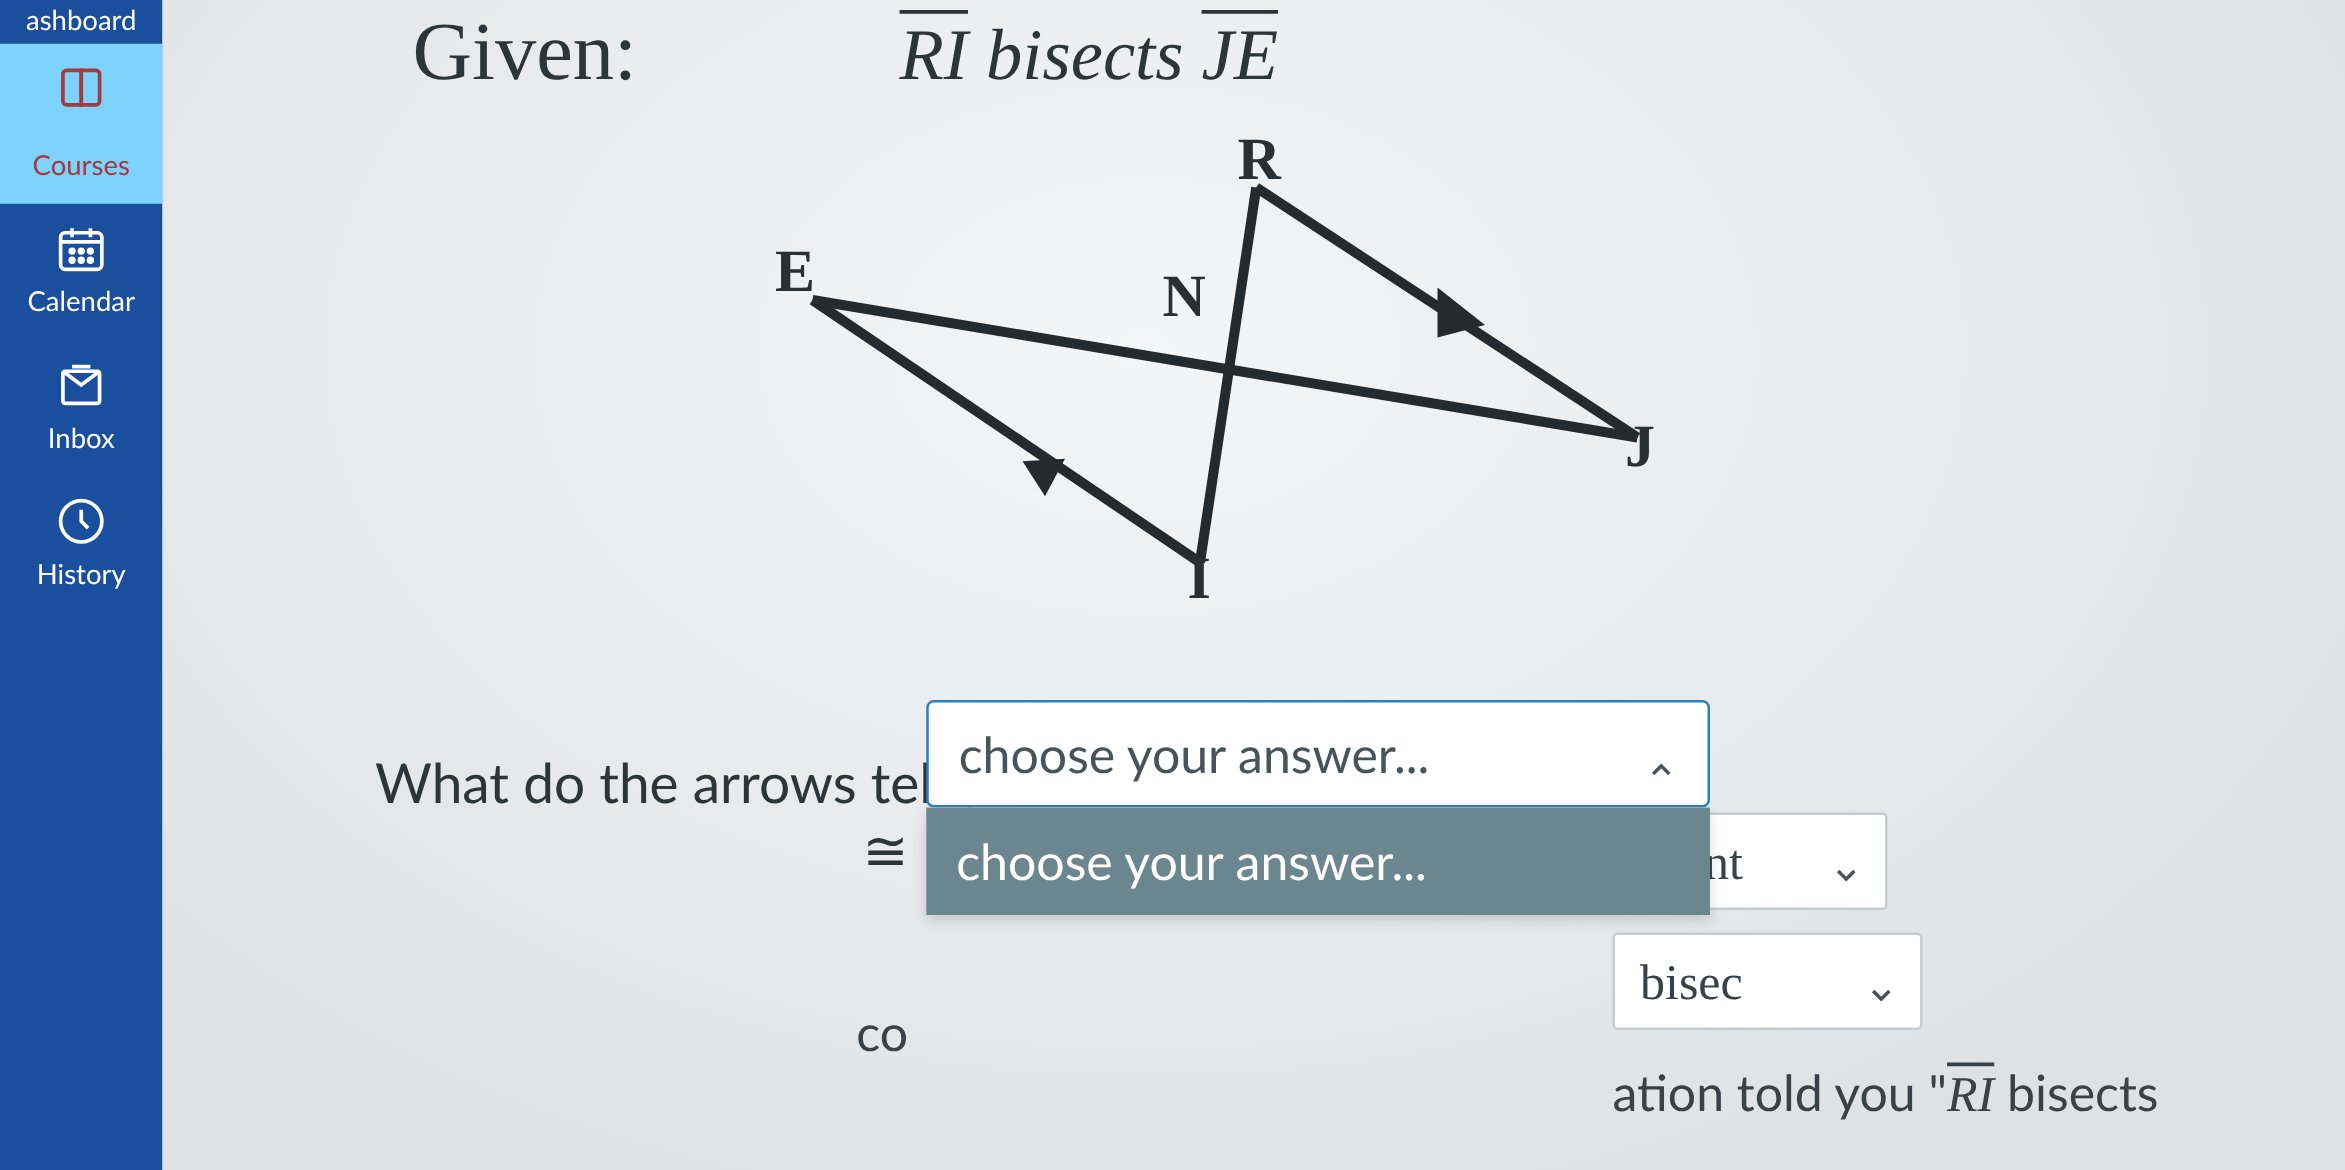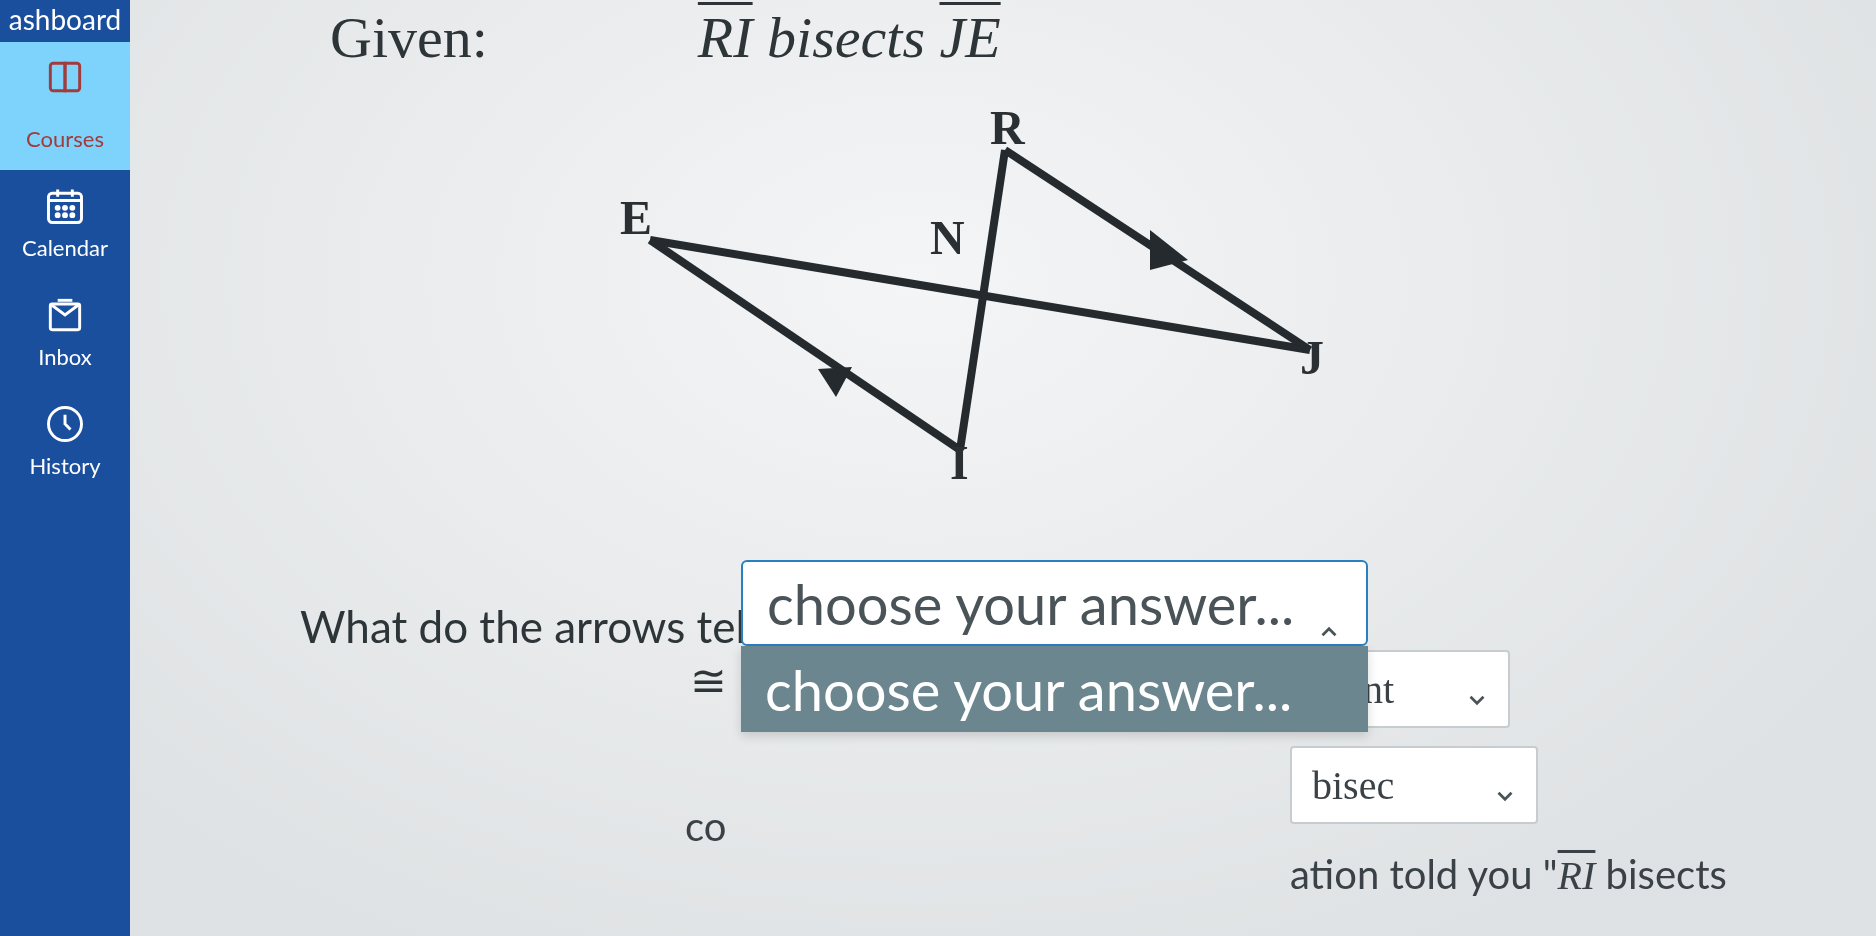--- a/index.html
+++ b/index.html
@@ -29,21 +29,21 @@
     font-size: 22px;
     font-weight: 400;
   }
   .sidebar-item.active {
     background: #7dd3fc;
     color: #a23b3b;
     gap: 19px;
   }
   .sidebar-label-top { 
     color: #fff;
-    font-size: 28px;
+    font-size: 22px;
     padding: 2px 0 6px 0;
     text-align: center;
     width: 100%;
   }
   .sidebar-icon {
     width: 44px;
     height: 44px;
     display: flex;
     align-items: center;
     justify-content: center;
@@ -61,21 +61,21 @@
 
   
   .given-row {
     position: absolute;
     left: 200px;
     top: 4px;
     display: flex;
     align-items: baseline;
   }
   .given-label {
-    font-size: 58px;
+    font-size: 66px;
     color: #2d3539;
     font-family: Georgia, "Times New Roman", serif;
   }
   .given-math {
     margin-left: 210px;
     font-size: 58px;
     font-style: italic;
     font-family: Georgia, "Times New Roman", serif;
     color: #2d3539;
     position: relative;
@@ -112,21 +112,21 @@
     color: #2d3539;
     font-family: "Lato", Arial, sans-serif;
   }
 
   
   .dropdown {
     position: absolute;
     left: 590px;
     top: 560px;
     width: 648px;
-    font-size: 56px;
+    font-size: 40px;
     font-family: "Lato", Arial, sans-serif;
     z-index: 20;
     padding-left: 21px;
   }
   .dropdown-toggle {
     width: 100%;
     height: 86px;
     background: #fff;
     border: 2px solid #2a7fbf;
     border-radius: 6px;

